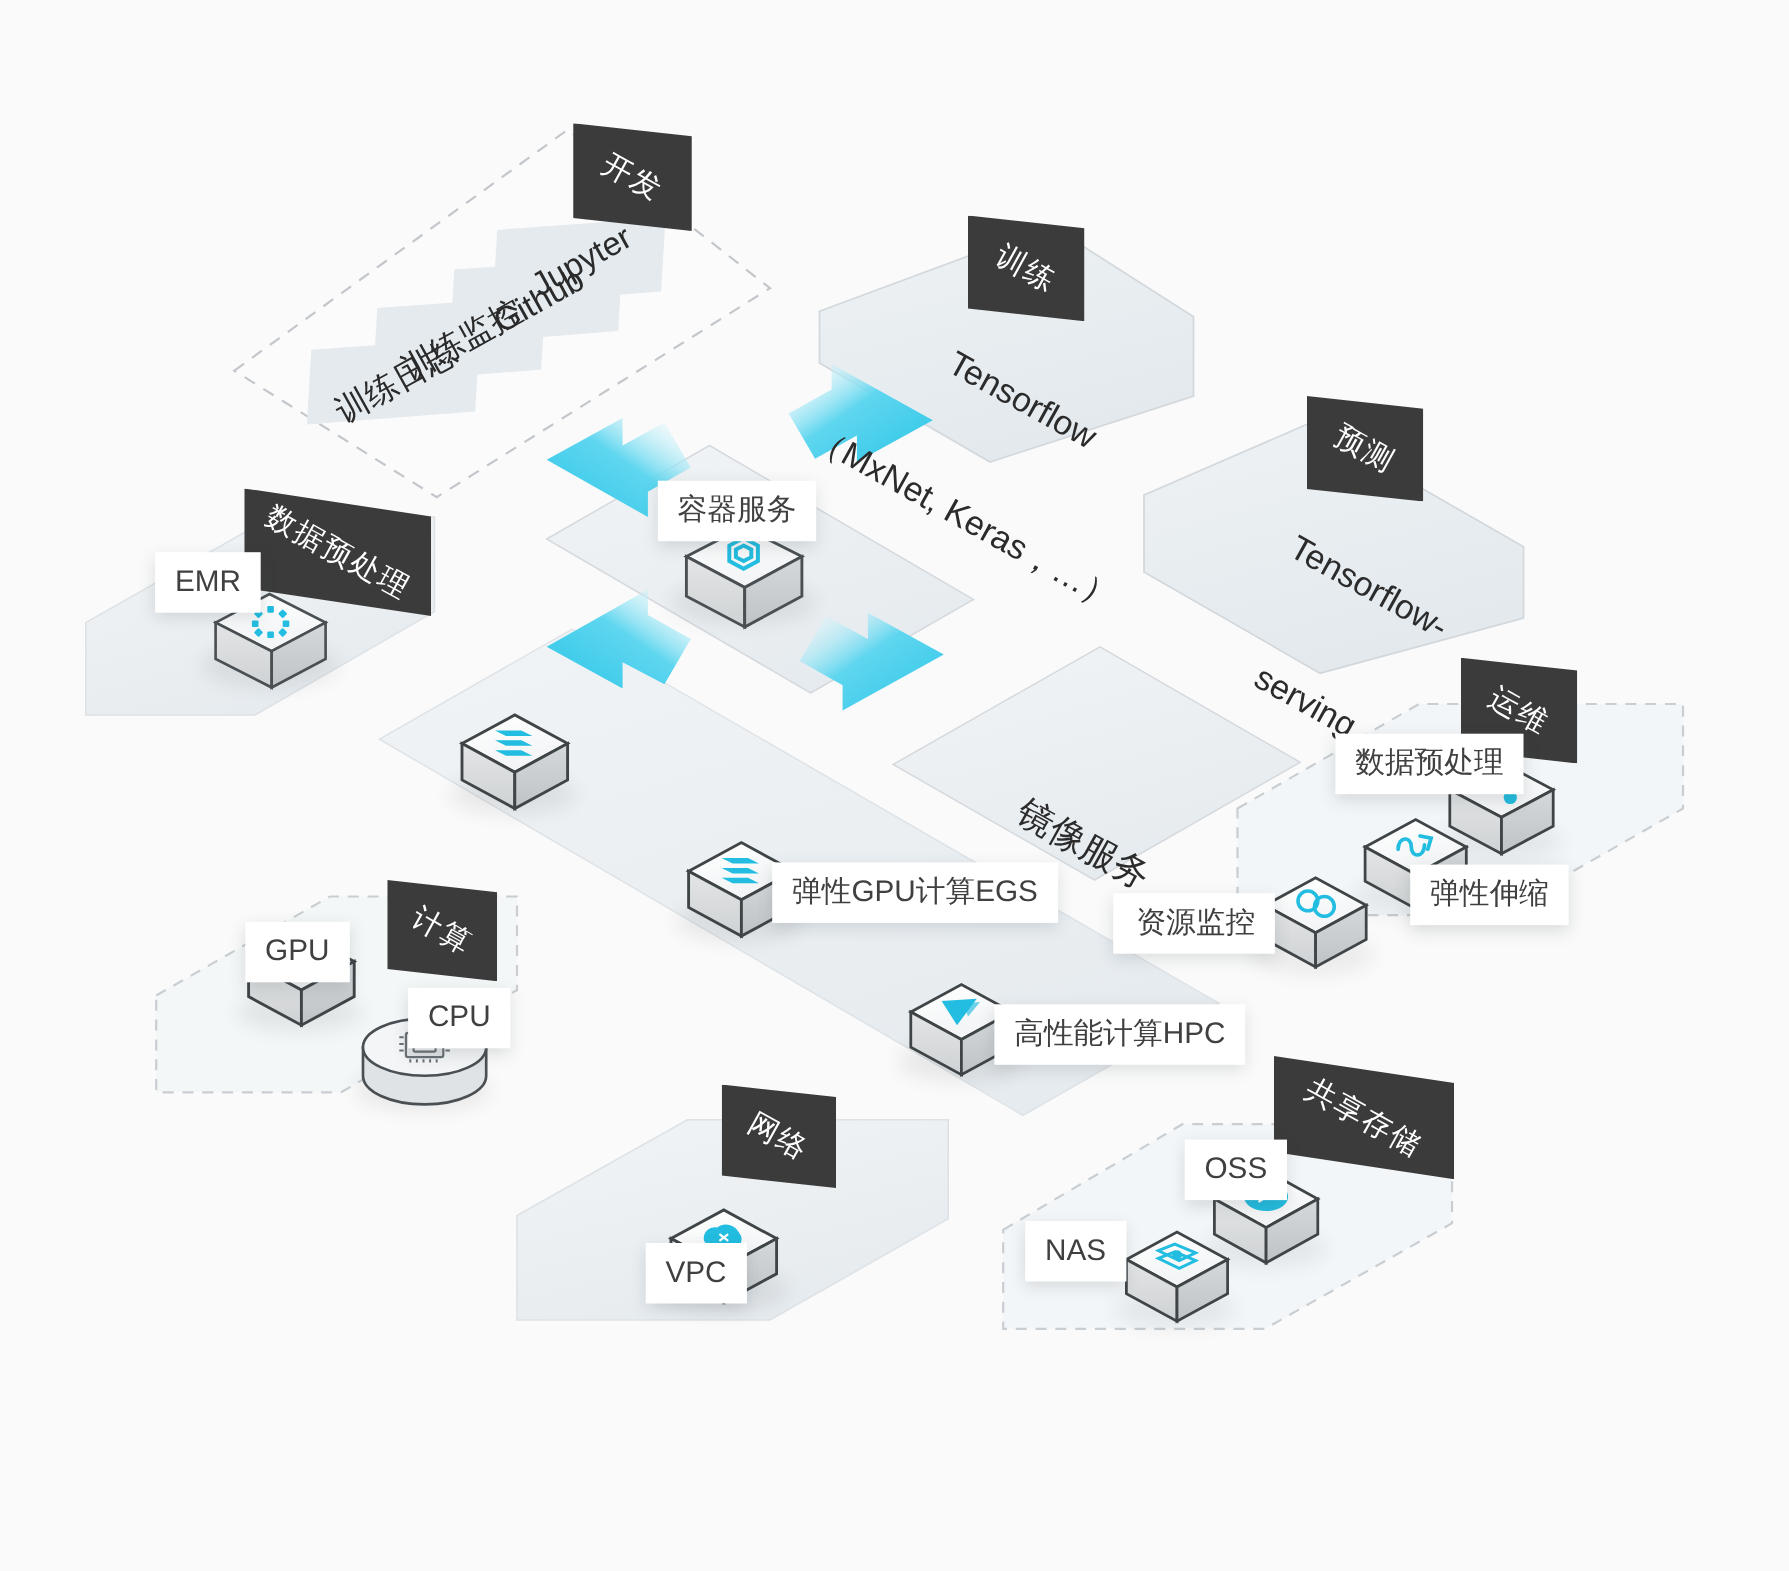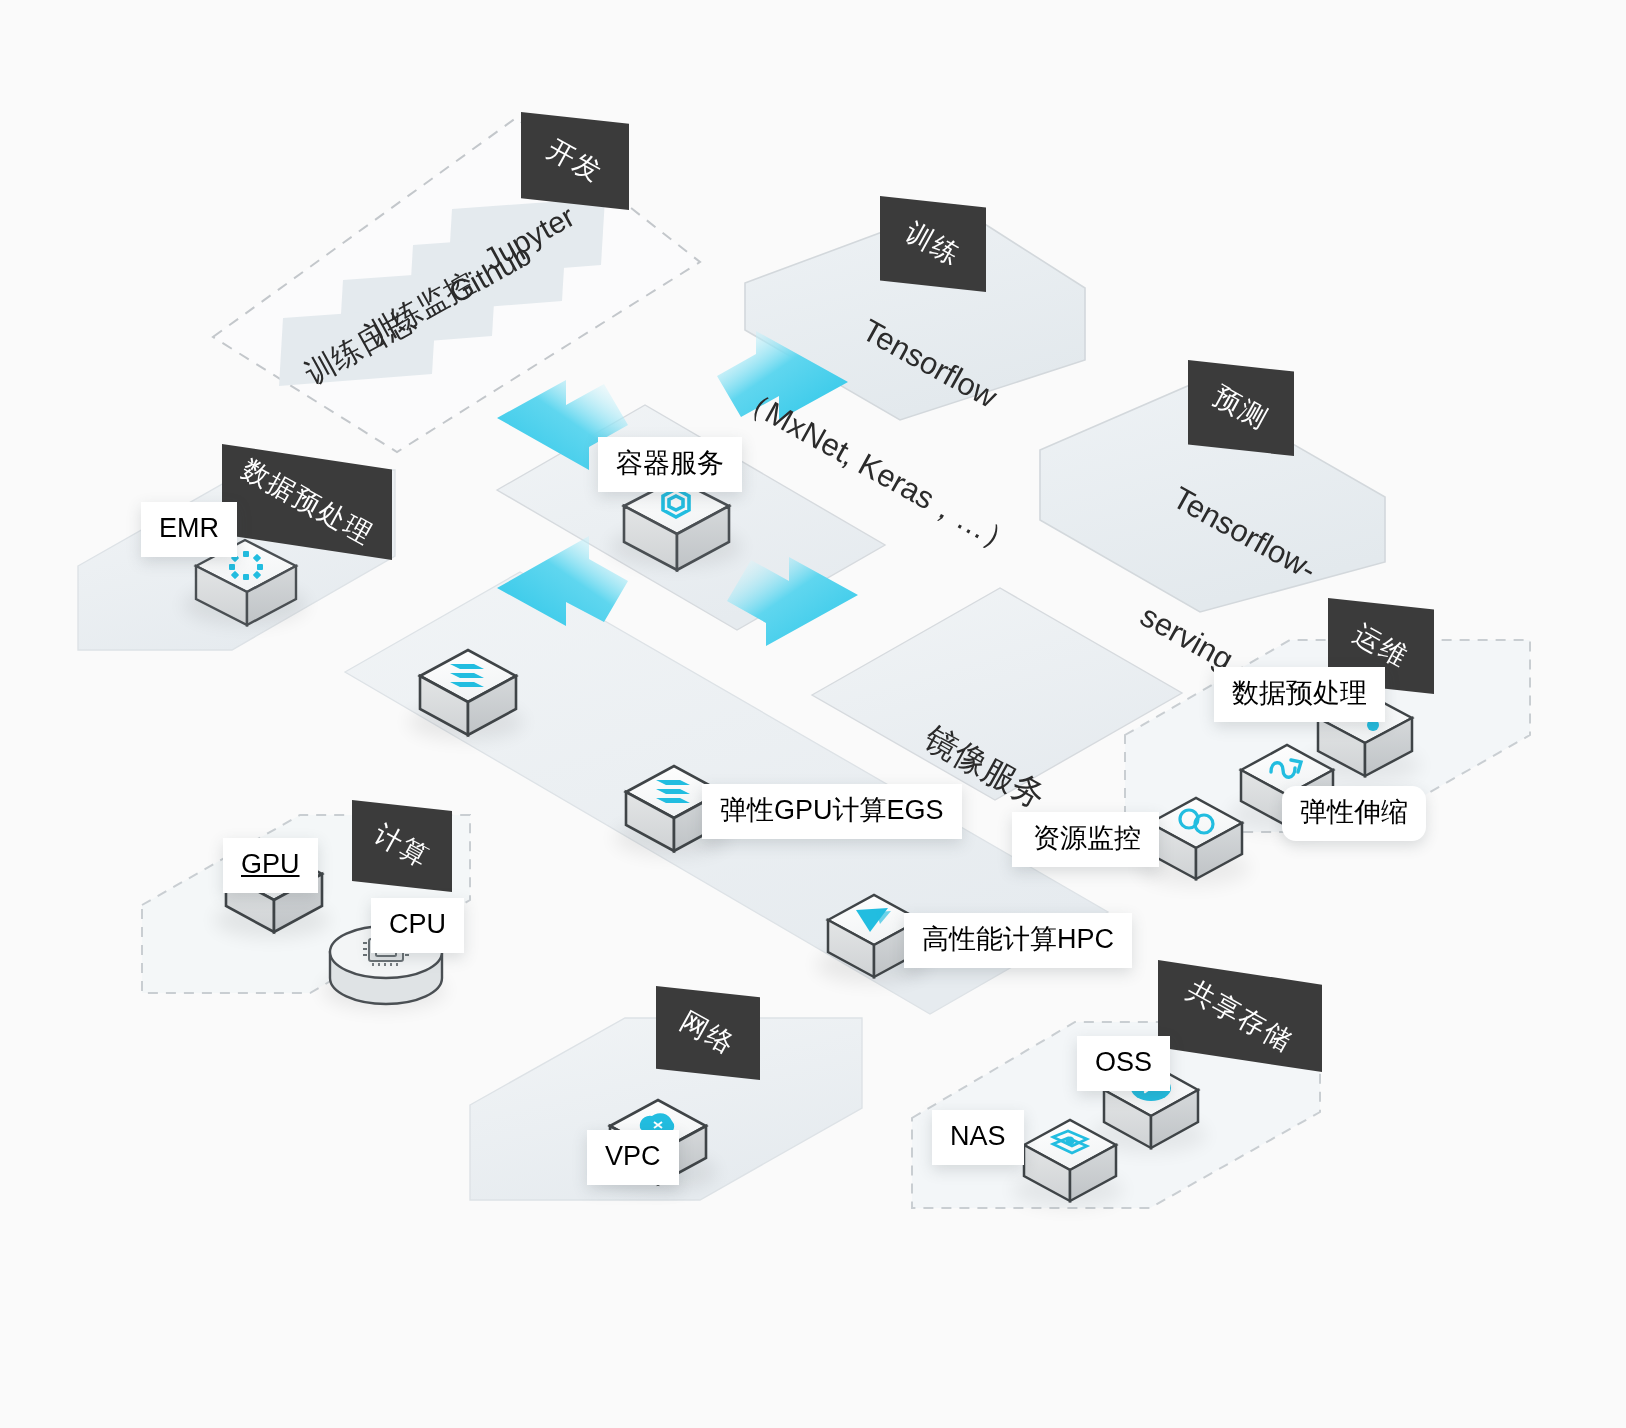--- a/index.html
+++ b/index.html
@@ -9,21 +9,21 @@
     font-family:"Liberation Sans","DejaVu Sans",sans-serif;
     overflow:hidden;position:relative;
   }
   #stage{position:absolute;inset:0;}
   svg#scene{position:absolute;left:0;top:0;width:1626px;height:1428px;}
 
   
   .callout{
     position:absolute;
     background:#ffffff;
-    color:#000000;
+    color:#404040;
     font-size:27px;
     line-height:1;
     padding:13px 18px 15px 18px;
     white-space:nowrap;
     box-shadow:0 5px 14px rgba(60,70,80,.17);
     z-index:40;
   }
 
   
   .banner{
@@ -393,25 +393,25 @@
 
 <div class="callout" style="left:598px;top:437px;"><span>容器服务</span></div>
 
 
 <div class="callout" style="left:702px;top:784px;"><span>弹性GPU计算EGS</span></div>
 
 <div class="callout" style="left:904px;top:913px;"><span>高性能计算HPC</span></div>
 
 <div class="callout" style="left:1214px;top:667px;"><span>数据预处理</span></div>
 
-<div class="callout" style="left:1282px;top:786px;border-radius:14px;"><span>弹性伸缩</span></div>
+<div class="callout" style="left:1282px;top:786px;"><span>弹性伸缩</span></div>
 
 <div class="callout" style="left:1012px;top:812px;padding-left:21px;"><span>资源监控</span></div>
 
-<div class="callout" style="left:223px;top:838px;text-decoration:underline;"><span>GPU</span></div>
+<div class="callout" style="left:223px;top:838px;"><span>GPU</span></div>
 
 <div class="callout" style="left:371px;top:898px;"><span>CPU</span></div>
 
 <div class="callout" style="left:587px;top:1116px;margin-top:14px;"><span>VPC</span></div>
 
 <div class="callout" style="left:1029px;top:1036px;margin-left:48px;"><span>OSS</span></div>
 
 <div class="callout" style="left:932px;top:1110px;"><span>NAS</span></div>
 
 </div>

